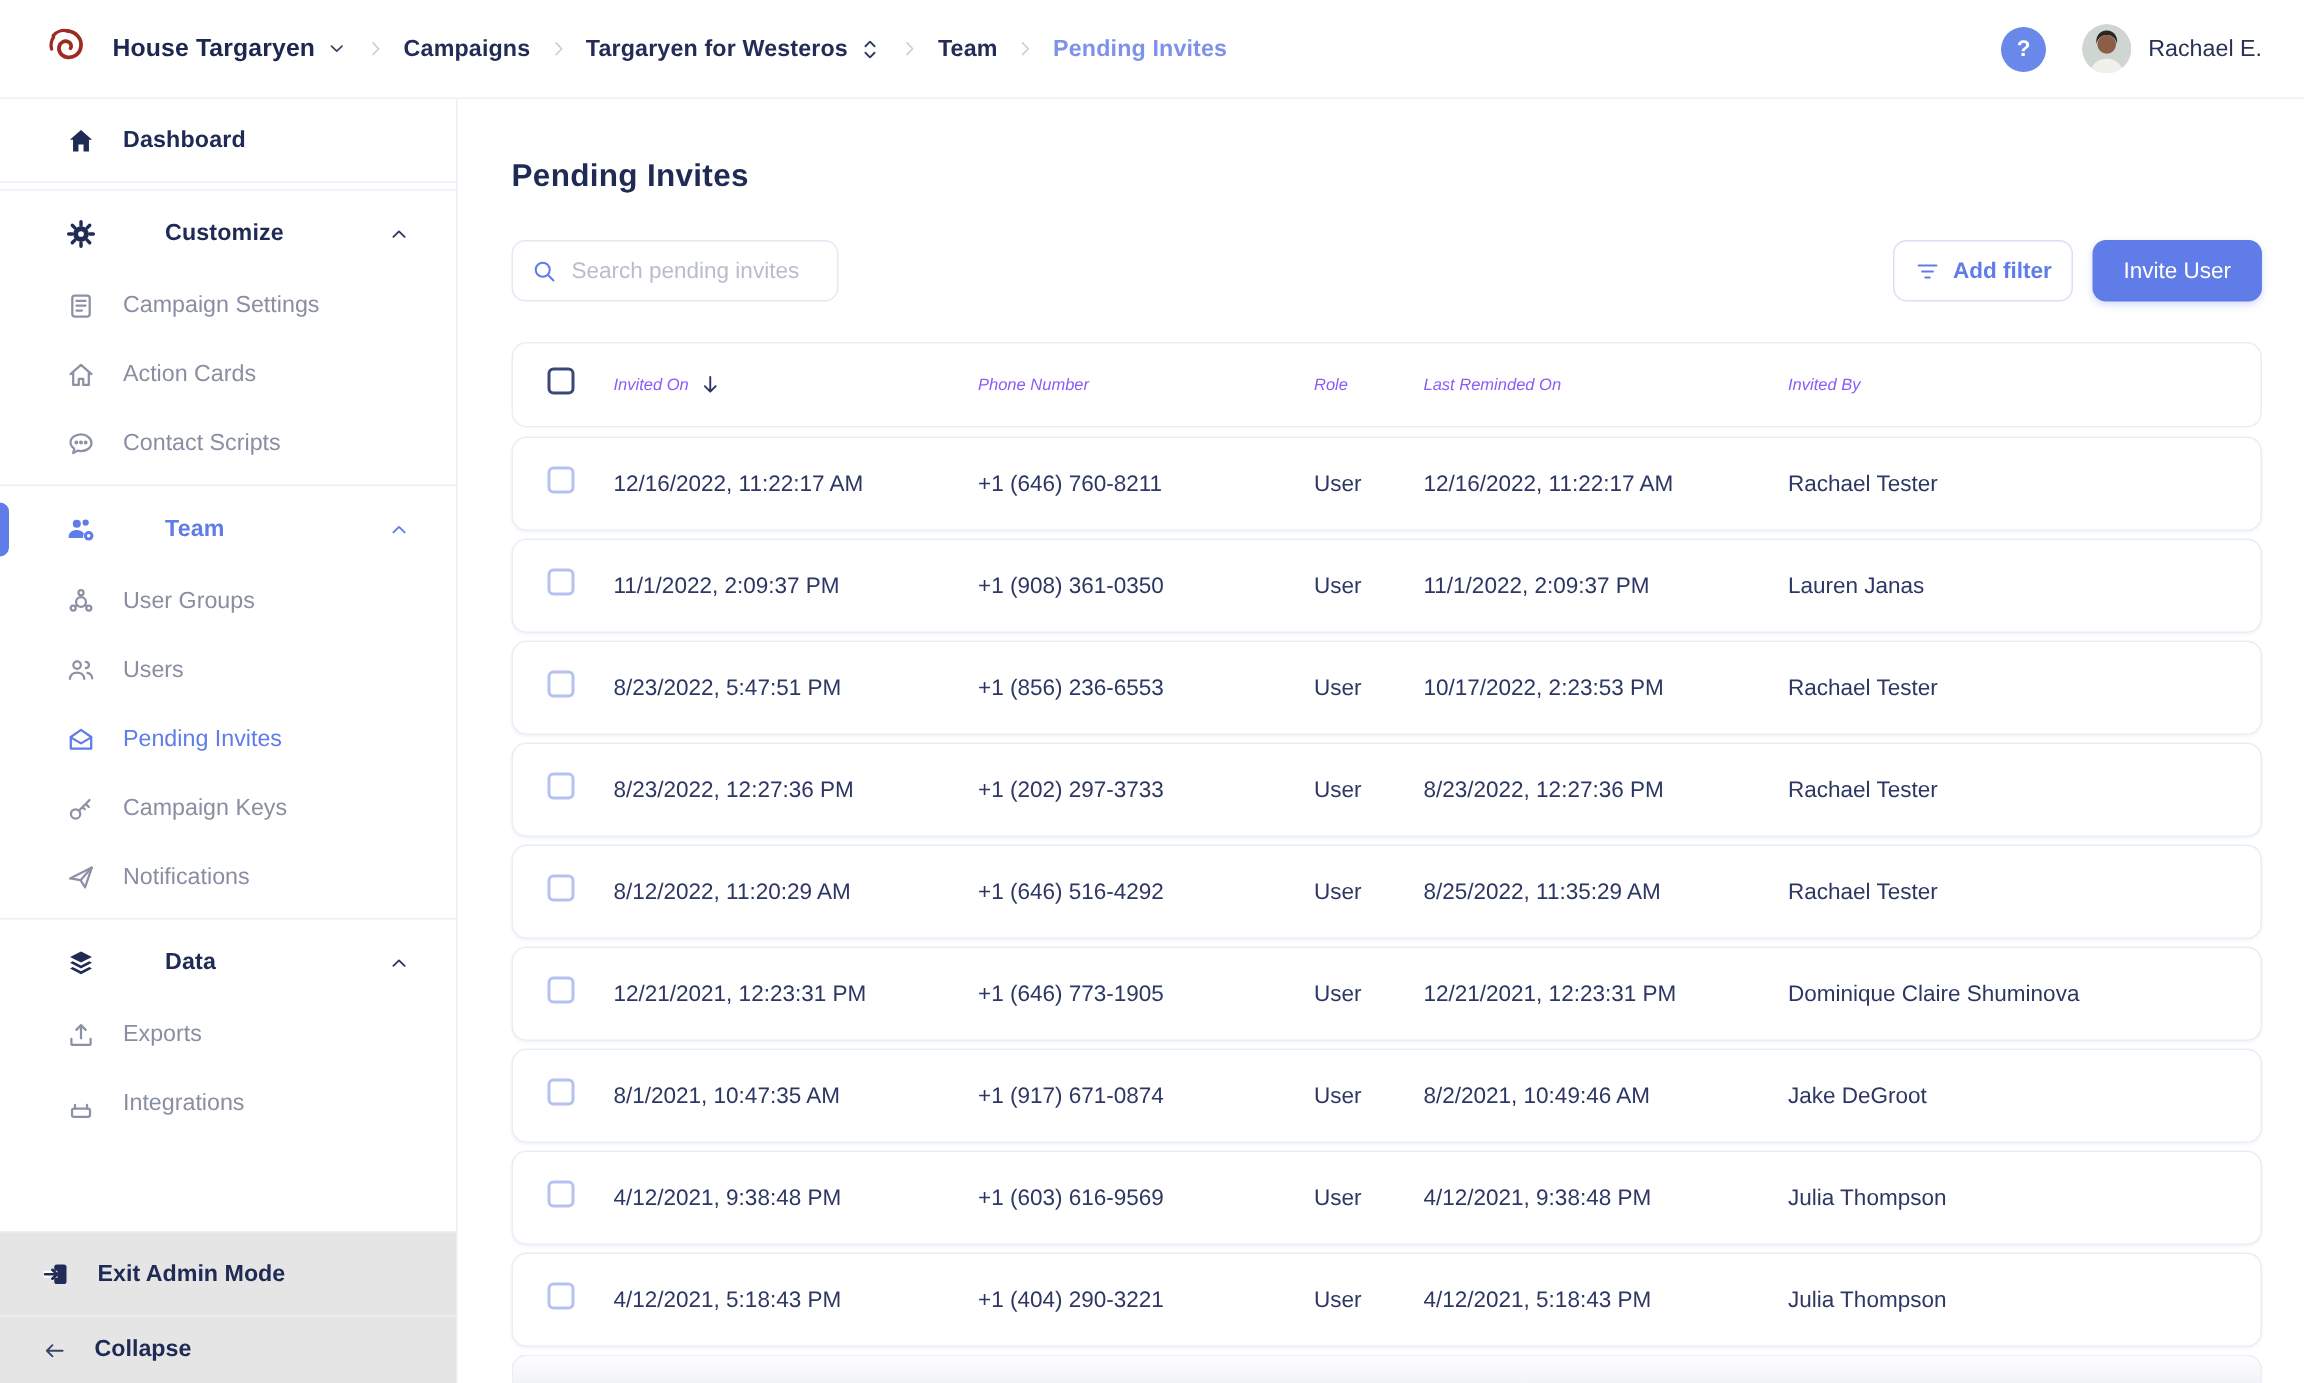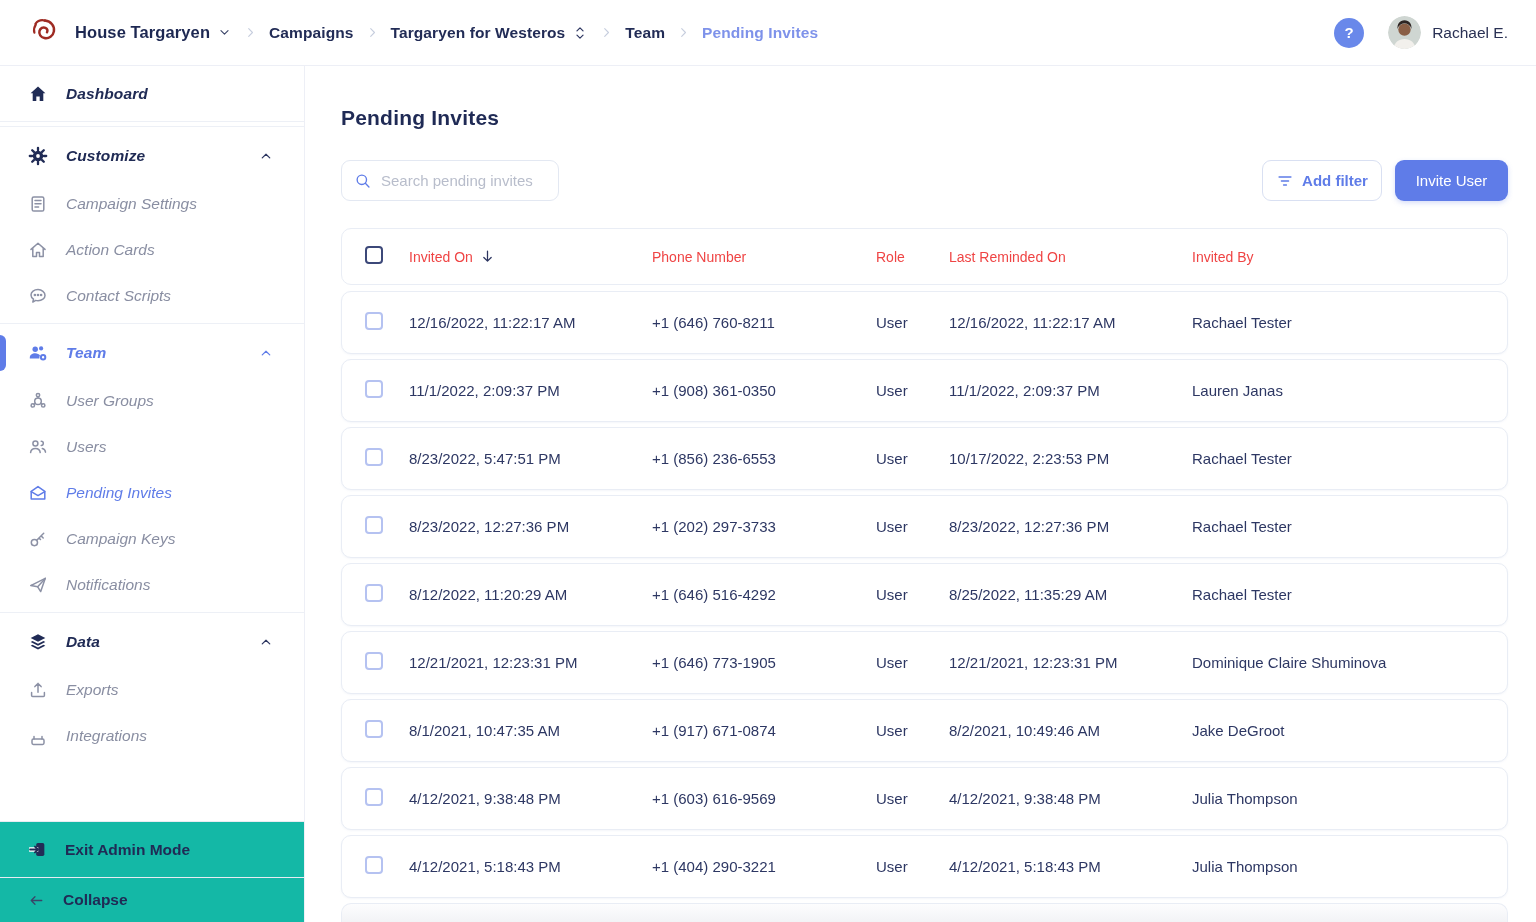--- a/index.html
+++ b/index.html
@@ -35,37 +35,37 @@
   }
   .userbox { display: flex; align-items: center; cursor: pointer; }
   .avatar { width: 33px; height: 33px; border-radius: 50%; overflow: hidden; }
   .uname { margin-left: 11px; font-size: 15.5px; color: #2a3154; }
 
   
   .sidebar {
     position: absolute; top: 66px; left: 0; bottom: 0; width: 305px; background: #fff;
     border-right: 1px solid #edeff6; z-index: 20; overflow: hidden;
   }
-  .side-row { position: relative; display: flex; align-items: center; height: 46px; padding-left: 28px; cursor: pointer; font-style: italic; }
+  .side-row { position: relative; display: flex; align-items: center; height: 46px; padding-left: 44px; cursor: pointer; }
   .side-row .icon { flex: 0 0 auto; }
   .dash-block { height: 56px; border-bottom: 1px solid #edf0f6; display: flex; align-items: center; }
   .dash-block .side-row { height: 100%; width: 100%; }
-  .sec-head { height: 50px; }
+  .sec-head { height: 50px; gap: 28px; }
   .sec-label { margin-left: 18px; font-size: 15.5px; font-weight: 700; color: #202b55; letter-spacing: .1px; }
   .sub-label { margin-left: 18px; font-size: 15.5px; color: #898ea2; }
   .chev { margin-left: auto; margin-right: 30px; color: #2c3560; width: 16px; height: 16px; }
   .sec-icon { width: 20px; height: 20px; color: #202b55; }
   .sub-icon { width: 20px; height: 20px; color: #8c91a5; }
   .section { border-top: 1px solid #edf0f6; margin-top: 4px; padding-top: 4px; }
   .section.active .sec-label, .section.active .sec-head .sec-icon, .section.active .sec-head .chev { color: #5f7ce8; }
   .active-pill { display: none; position: absolute; left: 0; top: 7px; width: 6px; height: 36px; background: #5f7ce8; border-radius: 0 6px 6px 0; }
   .section.active .active-pill { display: block; }
   .sub-item.active .sub-label, .sub-item.active .sub-icon { color: #5f7ce8; }
   .side-bottom {
-    position: absolute; left: 0; right: 0; background: #14b8a6; border-top: 1px solid #e8ebf2;
+    position: absolute; left: 0; right: 0; background: #e5e5e5; border-top: 1px solid #e8ebf2;
     display: flex; align-items: center; padding-left: 28px; cursor: pointer; z-index: 25;
   }
   .exit-bar { bottom: 45px; height: 56px; }
   .collapse-bar { bottom: 0; height: 45px; }
   .side-bottom .icon { width: 19px; height: 19px; color: #222c56; }
   .side-bottom .lbl { margin-left: 18px; font-size: 15.5px; font-weight: 700; color: #202b55; }
   .collapse-bar .icon { color: #3a4468; width: 17px; height: 17px; }
 
   
   .main { position: absolute; top: 66px; left: 305px; right: 0; bottom: 0; background: #fff; padding: 0 28px 0 36px; overflow: hidden; }
@@ -97,21 +97,21 @@
   
   .table { margin-top: 27px; }
   .tgrid {
     display: grid; grid-template-columns: 44px 243px 224px 73px 243px 1fr;
     align-items: center; padding-left: 23px; padding-right: 16px;
   }
   .thead {
     height: 57px; background: #fff; border: 1px solid #e9edf5; border-radius: 10px;
     margin-bottom: 6px;
   }
-  .th { font-size: 14px; color: #ef4444; display: flex; align-items: center; }
+  .th { font-size: 11px; color: #8b5cf6; display: flex; align-items: center; font-style: italic; }
   .th .icon { width: 17px; height: 17px; margin-left: 6px; color: #2c3560; }
   .row {
     height: 63px; background: #fff; border: 1px solid #e9edf5; border-radius: 10px;
     margin-bottom: 5px; box-shadow: 0 1px 2px rgba(175,190,220,.14); cursor: pointer;
   }
   .cell { font-size: 15px; color: #2d3763; }
   .cb { width: 18px; height: 18px; border-radius: 4px; background: #fff; display: inline-block; cursor: pointer; }
   .cb-head { border: 2px solid #3c4879; }
   .cb-row { border: 2px solid #b5c2f1; }
   .row-partial {

